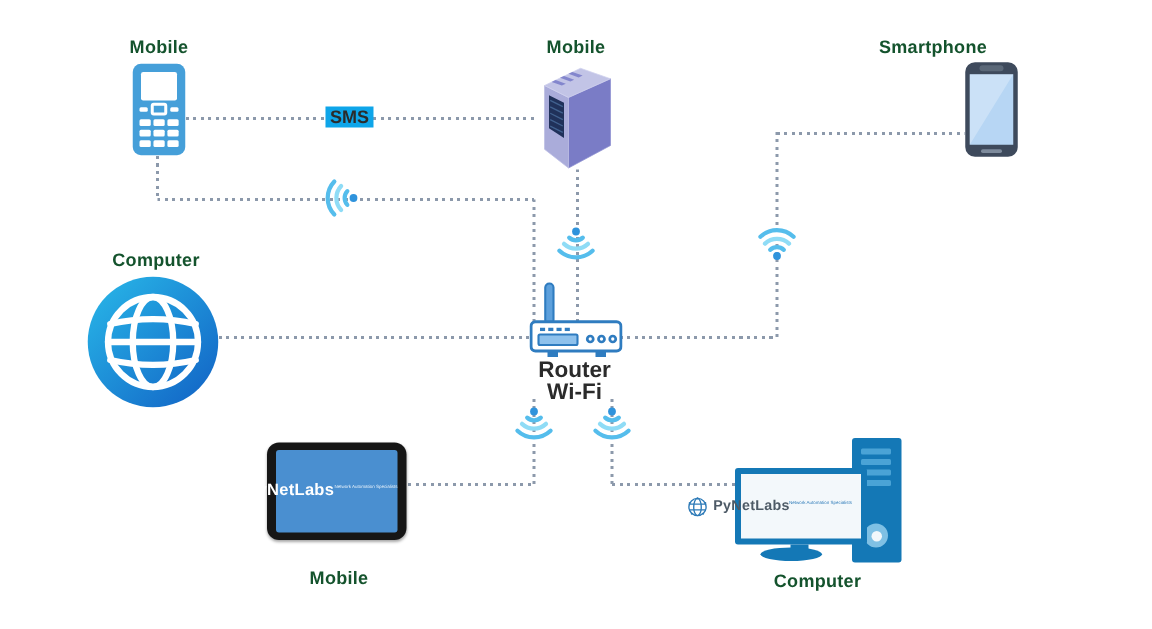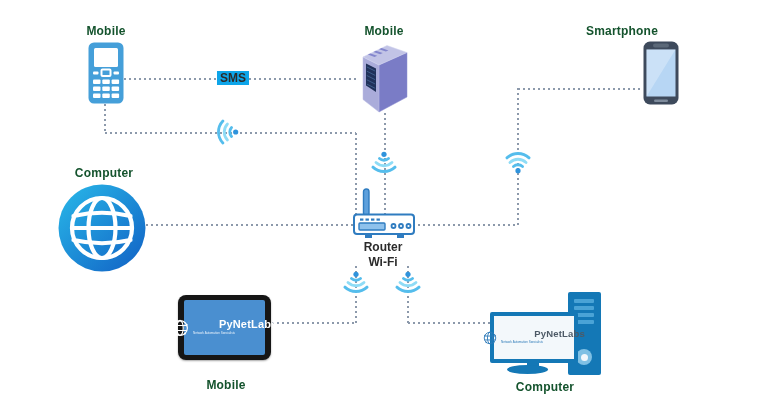--- a/index.html
+++ b/index.html
@@ -6,37 +6,37 @@
   .canvas{position:relative;width:768px;height:419px;background:#ffffff;overflow:hidden;
           font-family:"Liberation Sans", sans-serif;}
   
   .line{position:absolute;}
   .line.h{height:2px;background-image:repeating-linear-gradient(90deg,#8c99ab 0 2px,transparent 2px 5px);}
   .line.v{width:2px;background-image:repeating-linear-gradient(180deg,#8c99ab 0 2px,transparent 2px 5px);}
   
   .nlabel{position:absolute;transform:translateX(-50%);font-size:12px;font-weight:bold;
           color:#14532d;letter-spacing:.2px;white-space:nowrap;}
   .router-label{position:absolute;left:383px;top:240px;transform:translateX(-50%);
-          text-align:center;font-size:12px;font-weight:bold;color:#2b2b2b;line-height:14.5px;}
+          text-align:center;font-size:15px;font-weight:bold;color:#2b2b2b;line-height:14.5px;}
   .sms{position:absolute;left:233px;top:78px;transform:translate(-50%,-50%);
        background:#0ea5e9;padding:0 3px;font-size:12px;font-weight:bold;color:#2b2b2b;}
   
   .wifi{position:absolute;width:26px;height:26px;}
   .wifi svg{width:100%;height:100%;}
   .rot180{transform:rotate(180deg);}
   .rotL{transform:rotate(-90deg);}
   
   .dev{position:absolute;}
   
   .tablet{left:178px;top:295px;width:93px;height:65px;background:#161616;border-radius:8px;
           box-shadow:0 1px 2px rgba(0,0,0,.35);}
   .tablet .screen{position:absolute;left:6px;top:5px;right:6px;bottom:5px;background:#4a8fd0;
           border-radius:2px;display:flex;align-items:center;justify-content:center;}
   .logo{display:flex;align-items:center;gap:4px;}
-  .logo .txt{display:flex;flex-direction:column;text-align:right;}
+  .logo .txt{display:flex;}
   .logo .name{font-weight:bold;letter-spacing:.2px;line-height:1;}
   .logo .tag{font-size:6px;transform:scale(.5);transform-origin:left top;white-space:nowrap;line-height:1;margin-top:1px;}
   .tablet .name{color:#fff;font-size:11px;}
   .tablet .tag{color:#e8f2fb;}
   .tablet .globe{color:#fff;}
   
   .tower{left:568px;top:292px;width:33px;height:83px;background:#1478b6;border-radius:2px;}
   .tower .slot{position:absolute;left:6px;width:20px;height:4px;background:#4aa3d6;border-radius:1px;}
   .tower .disc{position:absolute;left:8px;top:57px;width:16px;height:16px;border-radius:50%;background:#7fc0e4;}
   .tower .disc::after{content:"";position:absolute;left:4.5px;top:4.5px;width:7px;height:7px;border-radius:50%;background:#f2f7fb;}

